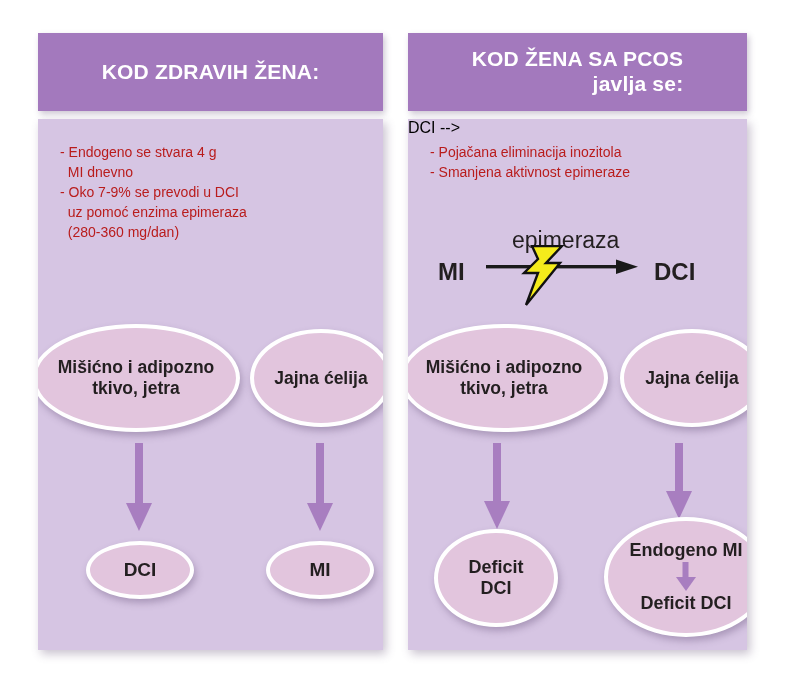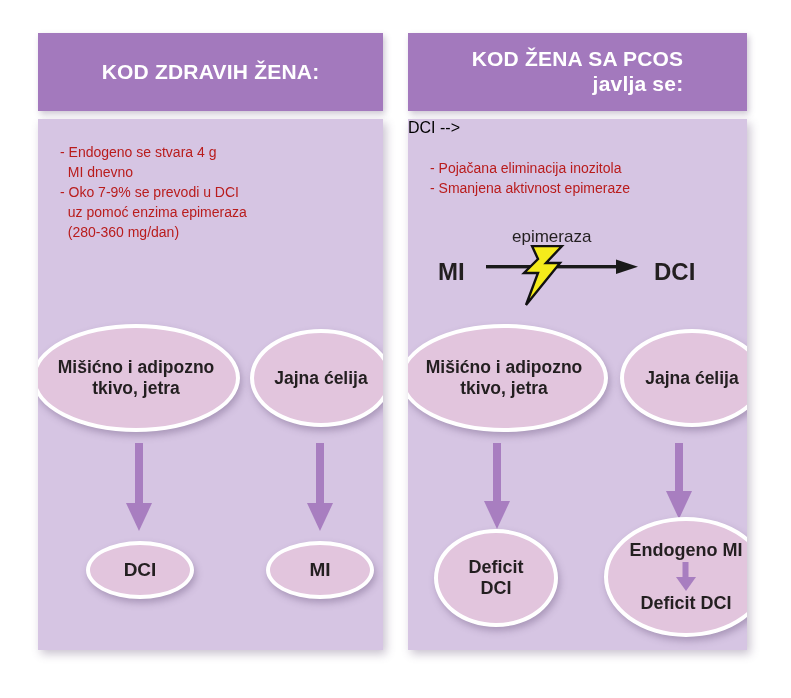--- a/index.html
+++ b/index.html
@@ -48,35 +48,35 @@
 
   
   .body-text {
     position: absolute;
     color: #b91c1c;
     font-size: 14px;
     line-height: 1.42;
     white-space: pre;
   }
   #left-text  { left: 22px; top: 24px; }
-  #right-text { left: 22px; top: 40px; }
+  #right-text { left: 22px; top: 24px; }
 
   
   #reaction {
     position: absolute;
     left: 30px;
     top: 108px;
     width: 282px;
     height: 78px;
   }
   #reaction-label {
     position: absolute;
     left: 74px;
     top: 0px;
-    font-size: 17px;
+    font-size: 23px;
     color: #231f20;
   }
   .reaction-species {
     position: absolute;
     font-weight: bold;
     font-size: 24px;
     color: #231f20;
     top: 31px;
   }
   #reaction-mi  { left: 0px; }

